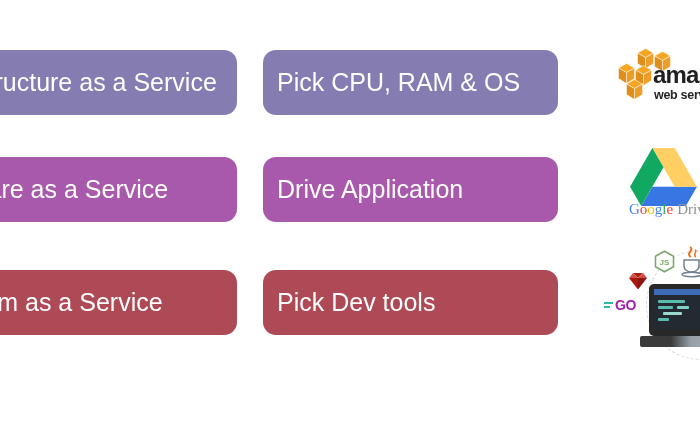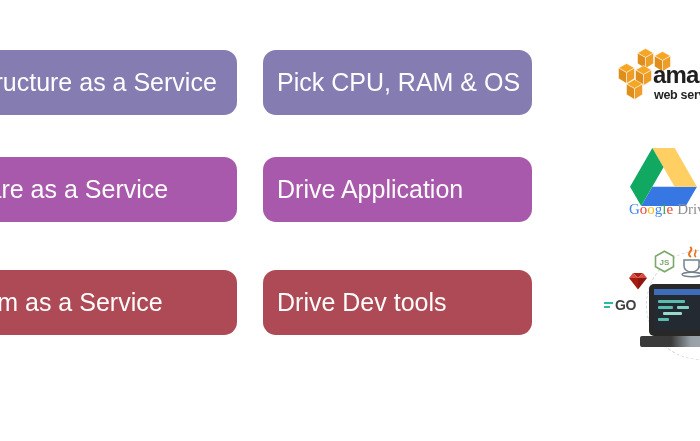--- a/index.html
+++ b/index.html
@@ -6,21 +6,21 @@
   body{
     width:700px;height:441px;overflow:hidden;position:relative;
     background:#ffffff;font-family:"Liberation Sans",sans-serif;
   }
   
   .box{
     position:absolute;border-radius:13px;display:flex;align-items:center;
     color:#fdfdfd;font-size:25px;box-sizing:border-box;white-space:nowrap;overflow:hidden;
   }
   .box-left{left:-90px;width:327px;height:65px;padding-left:15px}
-  .box-mid{left:263px;width:269px;height:65px;padding-left:14px}
+  .box-mid{left:263px;width:295px;height:65px;padding-left:14px}
   .r1{top:50px}.r2{top:157px}.r3{top:270px}
   .c-purple{background:#857CB2}
   .c-magenta{background:#A959AB}
   .c-red{background:#AE4A55}
 
   
   .aws{position:absolute;left:610px;top:46px;width:120px;height:60px}
   .aws .cube{position:absolute;width:17px;height:21px}
   .aws-title{position:absolute;left:43px;top:17px;font-size:24px;font-weight:bold;
     letter-spacing:-0.8px;color:#1f1f1f;line-height:1}
@@ -37,21 +37,21 @@
   .g3{color:#4285F4}.g4{color:#34A853}.g5{color:#EA4335}
 
   
   .devtools{position:absolute;left:598px;top:244px;width:130px;height:130px}
   .dashed-circle{position:absolute;left:48px;top:6px;width:108px;height:108px;
     border:1.5px dashed #d2d7db;border-radius:50%}
   .node{position:absolute;left:56px;top:6px}
   .java{position:absolute;left:83px;top:2px}
   .ruby{position:absolute;left:31px;top:29px}
   .go{position:absolute;left:6px;top:53px;display:flex;align-items:center;
-    color:#404040;font-weight:bold;font-size:14px;letter-spacing:-0.5px}
+    color:#a21caf;font-weight:bold;font-size:14px;letter-spacing:-0.5px}
   .go-lines{display:inline-block;margin-right:2px}
   .go-lines i{display:block;background:#2CB8A5;height:2px;margin:2px 0}
   .go-l1{width:9px}.go-l2{width:6px}
   .laptop{position:absolute;left:51px;top:40px;width:64px;height:52px;
     background:#282828;border-radius:5px}
   .lap-screen{position:absolute;left:5px;top:5px;width:54px;height:41px;background:#242a31}
   .lap-bar{position:absolute;left:0;top:0;width:54px;height:6px;background:#3E6CB8}
   .lap-line{position:absolute;height:3px;border-radius:1px;background:#58BDAF}
   .ll1{left:4px;top:11px;width:27px}
   .ll2{left:4px;top:17px;width:15px}
@@ -75,21 +75,21 @@
   <span>Software as a Service</span>
 </div>
 <div class="box box-mid r2 c-magenta">
   <span>Drive Application</span>
 </div>
 
 <div class="box box-left r3 c-red">
   <span>Platform as a Service</span>
 </div>
 <div class="box box-mid r3 c-red">
-  <span>Drive Dev tools</span>
+  <span>Pick Dev tools</span>
 </div>
 
 <div class="aws">
   <svg class="cube" style="left:27px;top:2px" viewBox="0 0 34 42">
     <polygon points="17,1 33,10 17,19 1,10" fill="#F5A623" stroke="#fff"></polygon>
     <polygon points="1,10 17,19 17,41 1,31" fill="#E08E1B" stroke="#fff"></polygon>
     <polygon points="33,10 17,19 17,41 33,31" fill="#EE9D27" stroke="#fff"></polygon>
   </svg>
   <svg class="cube" style="left:44px;top:5px" viewBox="0 0 34 42">
     <polygon points="17,1 33,10 17,19 1,10" fill="#F5A623" stroke="#fff"></polygon>

